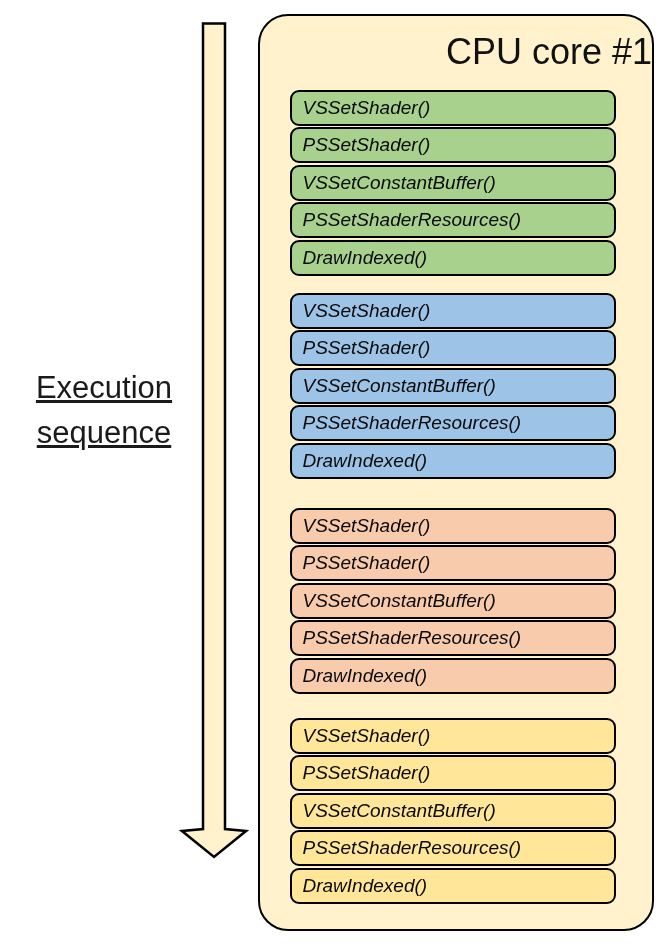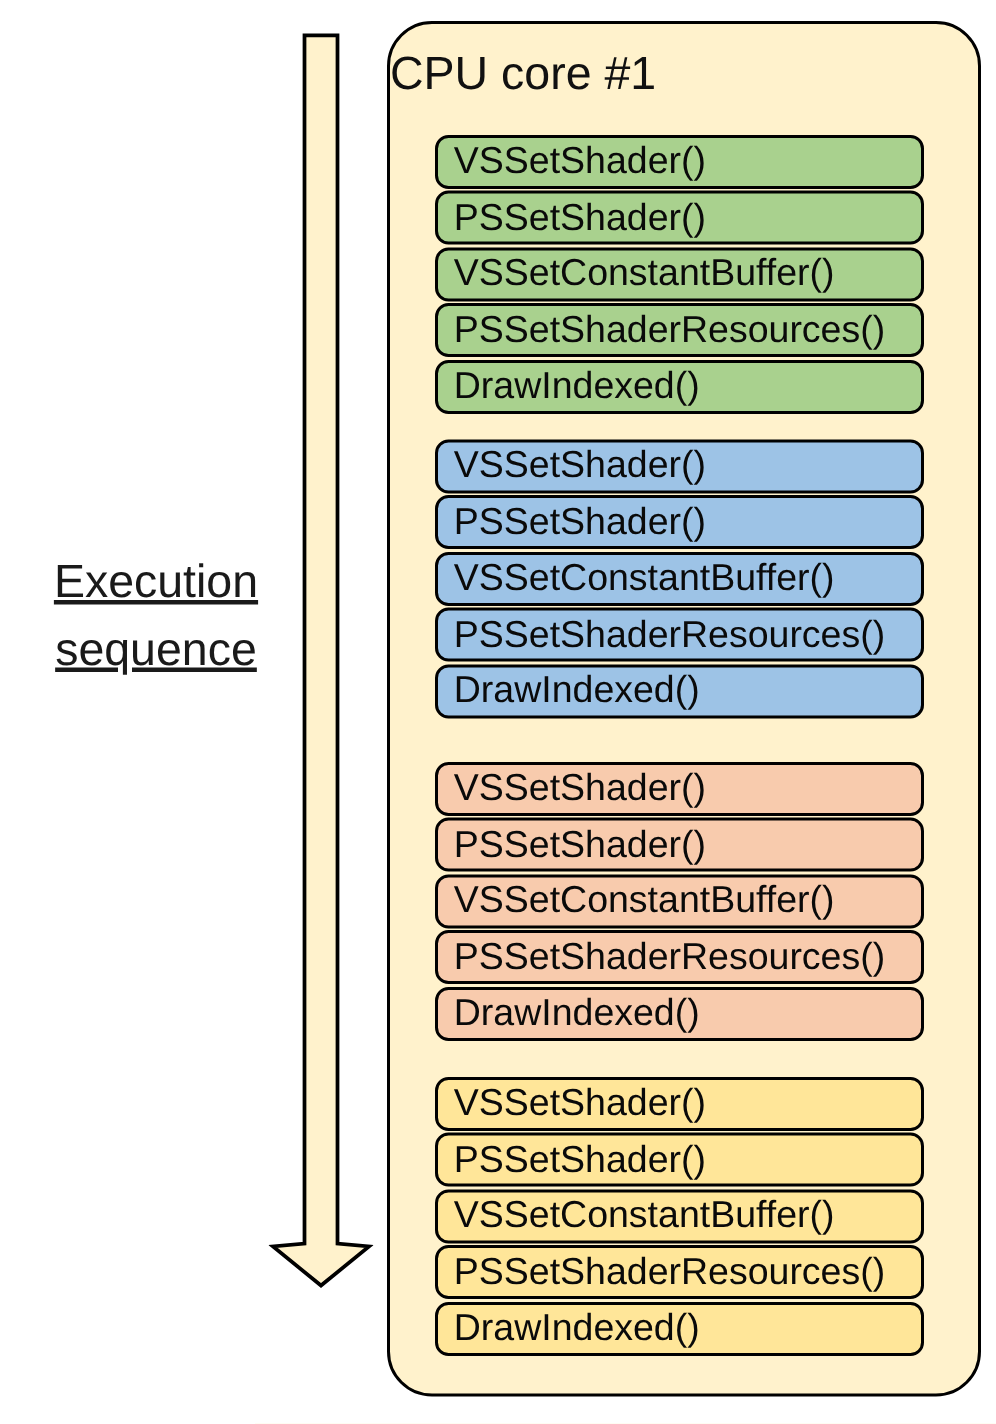--- a/index.html
+++ b/index.html
@@ -35,40 +35,41 @@
     width: 396px; height: 917px;
     background: #FFF2CC;
     border: 2.5px solid #000000;
     border-radius: 30px;
   }
   .cpu-title {
     position: absolute;
     left: 0; top = 0;
     top: 15px;
     width: 100%;
-    text-align: left;
-    font-size: 31px;
+    text-align: right;
+    font-size: 36px;
     color: #111111;
   }
   .call-group {
     position: absolute;
     left: 29.5px;
     width: 326px;
   }
   .call-box {
     height: 36px;
     margin-bottom: 1.5px;
     border: 2.2px solid #000000;
     border-radius: 9px;
     display: flex;
     align-items: center;
     padding-left: 11px;
-    font-size: 25px;
+    font-size: 19px;
     color: #0a0a0a;
     white-space: nowrap;
+    font-style: italic;
   }
 </style>
 </head>
 <body>
 
 <svg class="exec-arrow" viewBox="0 0 70 840" aria-hidden="true">
   <polygon id="arrow-shape" points="24,1.5 46,1.5 46,807 67,809 35,835 3,809 24,807" fill="#FFF2CC" stroke="#000000" stroke-width="2.5" stroke-linejoin="miter"></polygon>
 </svg>
 
 <div class="exec-label">Execution sequence</div>

